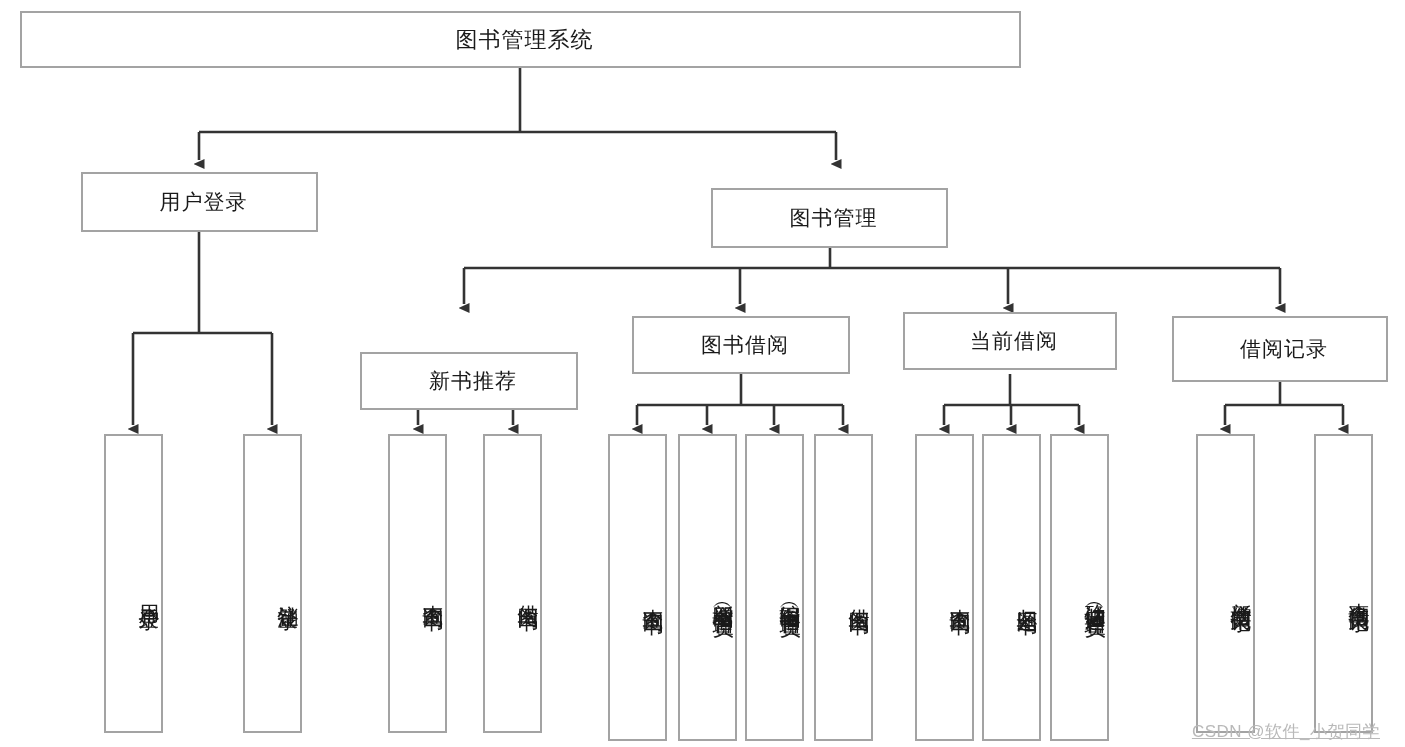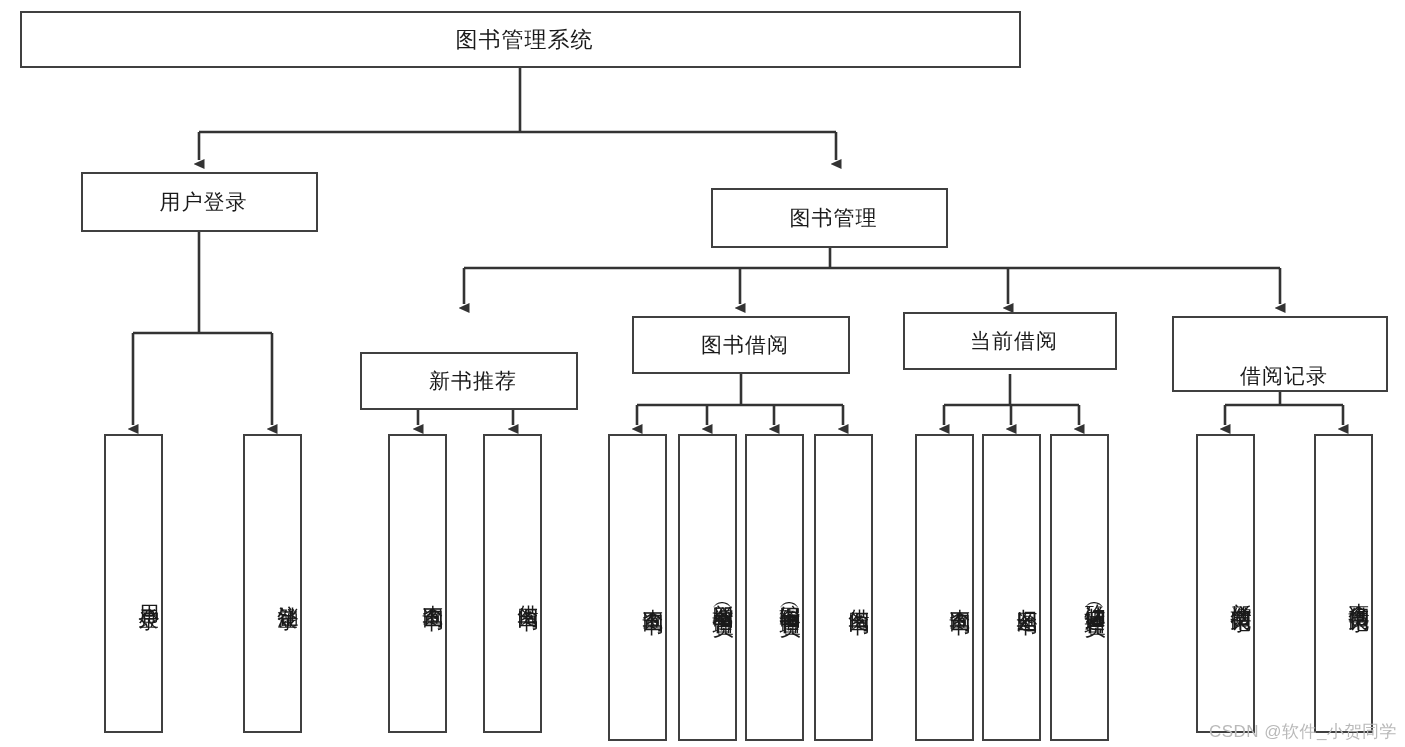--- a/index.html
+++ b/index.html
@@ -23,21 +23,21 @@
     left: 0;
     top: 0;
     width: 1405px;
     height: 747px;
     pointer-events: none;
   }
   .node {
     position: absolute;
     box-sizing: border-box;
     background: #ffffff;
-    border: 2px solid #404040;
+    border: 2px solid #a3a3a3;
     display: flex;
     align-items: center;
     justify-content: center;
     color: #1a1a1a;
     padding-left: 8px;
   }
   .node-h {
     font-size: 21px;
     letter-spacing: 1px;
     white-space: nowrap;
@@ -56,26 +56,27 @@
     justify-content: center;
     text-align: center;
   }
   .node-v .vlabel {
     writing-mode: vertical-rl;
     text-orientation: upright;
     display: block;
   }
   .watermark {
     position: absolute;
-    right: 8px;
+    right: 25px;
     bottom: 4px;
     font-size: 17px;
     color: #b9b9b9;
     white-space: nowrap;
     letter-spacing: 0.5px;
+    text-decoration: underline;
   }
 </style>
 </head>
 <body>
 
 <div id="diagram-root">
 
   <svg class="connector-layer" viewBox="0 0 1405 747" xmlns="http://www.w3.org/2000/svg">
     <defs>
       <marker id="arrow" markerWidth="10" markerHeight="11" refX="1" refY="5.5" orient="auto" markerUnits="userSpaceOnUse">
@@ -154,21 +155,21 @@
   </div>
 
   <div class="node node-h" style="left:632px; top:316px; width:218px; height:58px;">
     <span>图书借阅</span>
   </div>
 
   <div class="node node-h" style="left:903px; top:312px; width:214px; height:58px;">
     <span>当前借阅</span>
   </div>
 
-  <div class="node node-h" style="left:1172px; top:316px; width:216px; height:76px;align-items:flex-end;">
+  <div class="node node-h" style="left:1172px; top:316px; width:216px; height:66px;">
     <span>借阅记录</span>
   </div>
 
   <div class="node node-v" style="left:104px; top:434px; width:59px; height:299px;">
     <span class="vlabel">用户登录</span>
   </div>
 
   <div class="node node-v" style="left:243px; top:434px; width:59px; height:299px;">
     <span class="vlabel">注销登录</span>
   </div>

